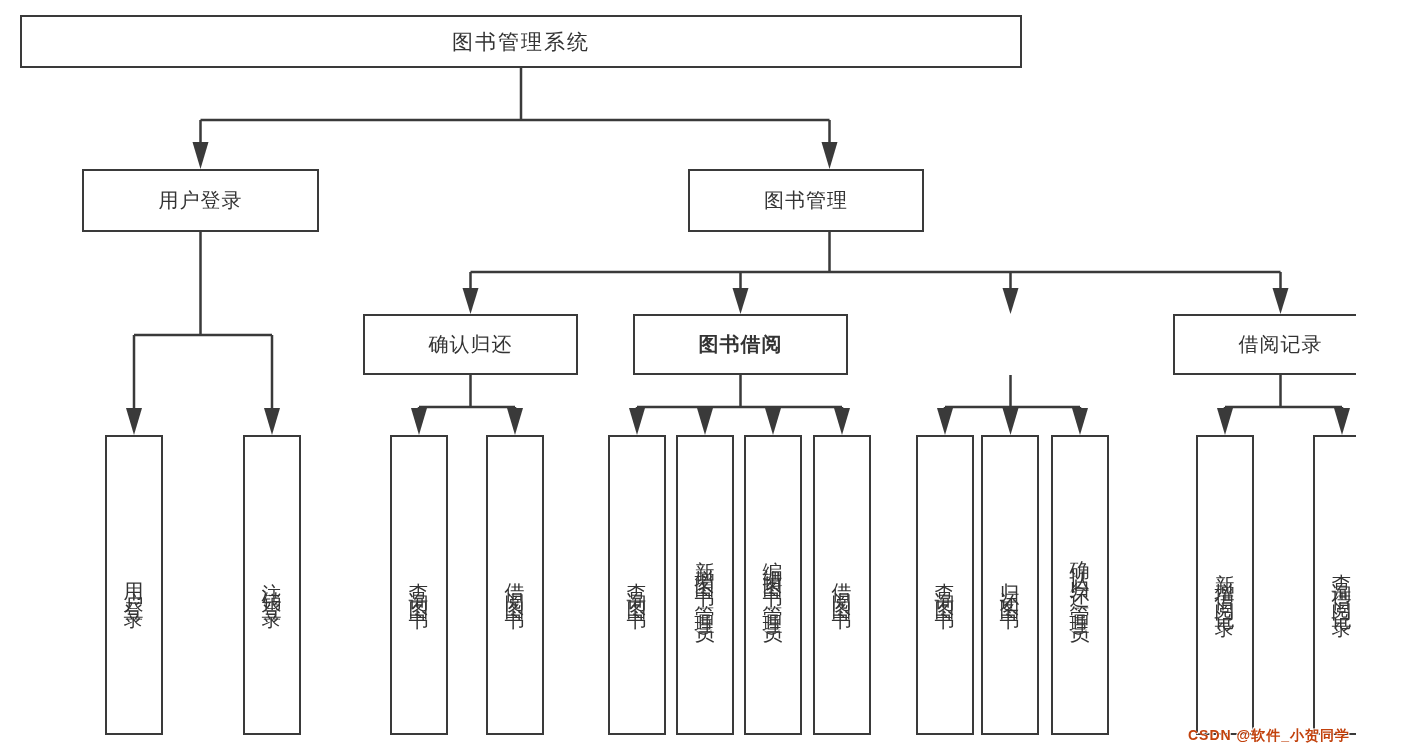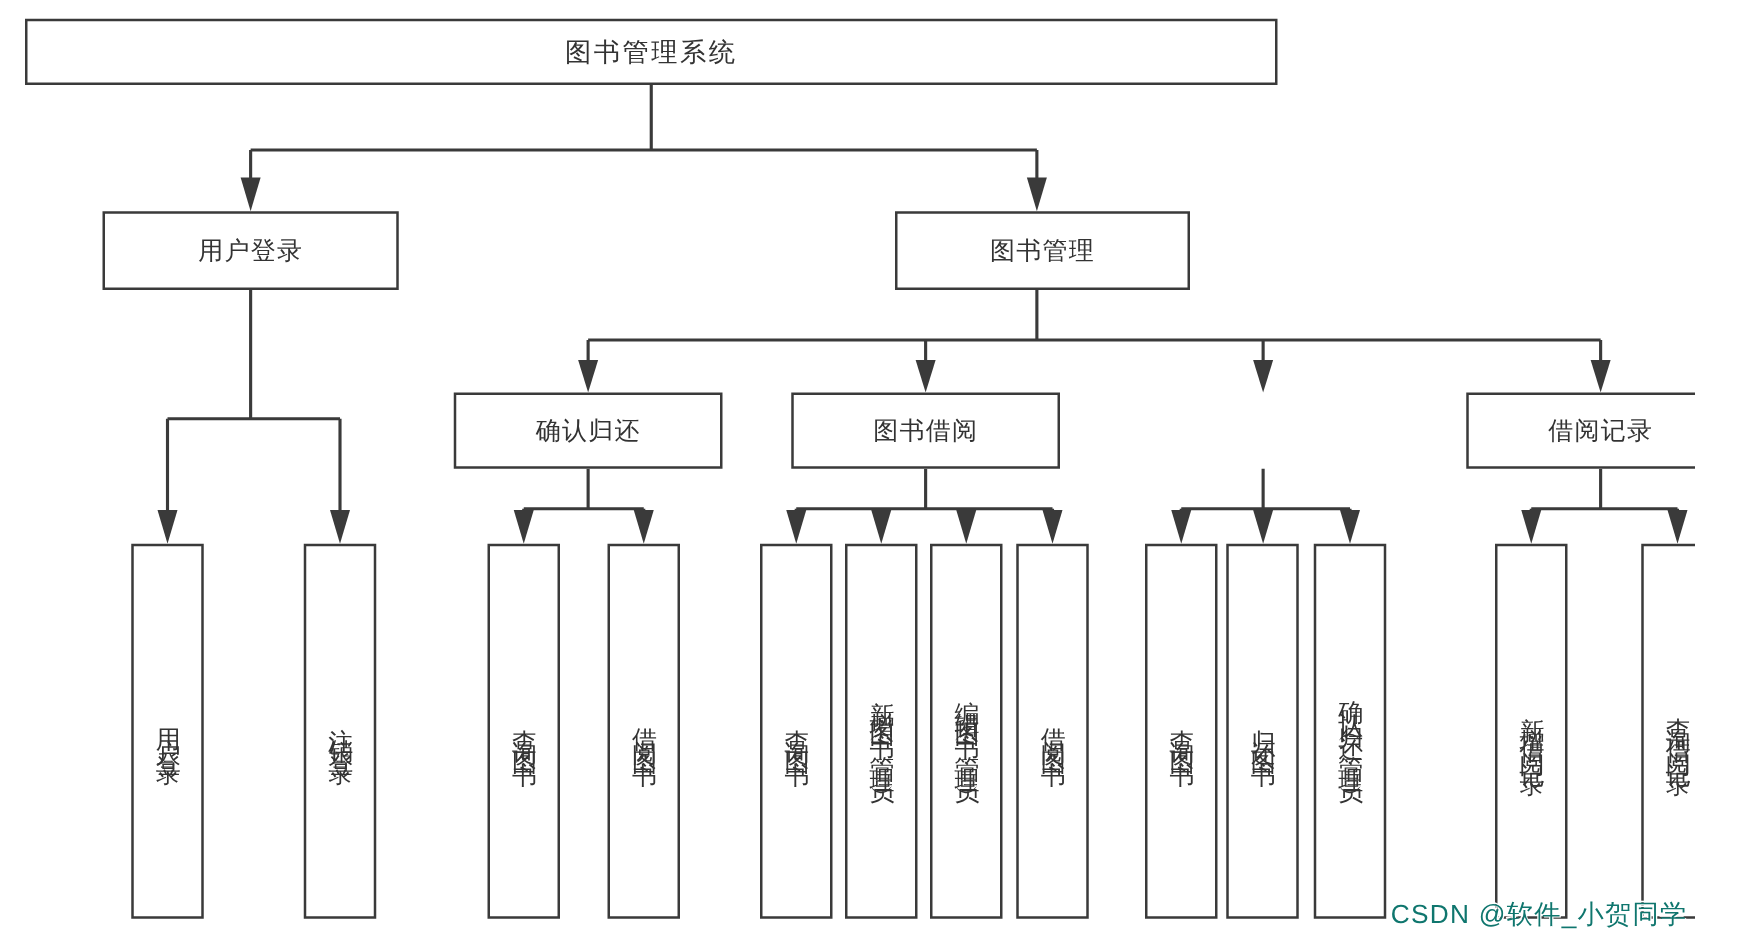--- a/index.html
+++ b/index.html
@@ -46,25 +46,26 @@
     writing-mode: vertical-rl;
     text-orientation: mixed;
     font-size: 20px;
     letter-spacing: 9px;
     line-height: 1;
   }
   #watermark {
     position: absolute;
     right: 6px;
     bottom: 2px;
-    font-size: 21px;
-    color: #0f766e;
+    font-size: 14px;
+    color: #c2410c;
     letter-spacing: 1px;
     text-shadow: 1px 1px 0 #ffffff, -1px -1px 0 #ffffff;
     white-space: nowrap;
+    font-weight: bold;
   }
 </style>
 </head>
 <body>
 
 <div id="canvas">
 
   <svg id="lines" viewBox="0 0 1405 747" xmlns="http://www.w3.org/2000/svg">
     <g stroke="#3a3a3a" stroke-width="2.5" fill="none">
 
@@ -108,24 +109,24 @@
       <polygon points="1072,408 1088,408 1080,435"></polygon>
 
       <polygon points="1217,408 1233,408 1225,435"></polygon>
       <polygon points="1334,408 1350,408 1342,435"></polygon>
     </g>
   </svg>
 
   <div class="node hbox root-box" style="left:20px; top:15px; width:1002px; height:53px;">图书管理系统</div>
 
   <div class="node hbox" style="left:82px; top:169px; width:237px; height:63px;">用户登录</div>
-  <div class="node hbox" style="left:716px; top:169px; width:236px; height:63px;">图书管理</div>
+  <div class="node hbox" style="left:688px; top:169px; width:236px; height:63px;">图书管理</div>
 
   <div class="node hbox" style="left:363px; top:314px; width:215px; height:61px;">确认归还</div>
-  <div class="node hbox" style="left:633px; top:314px; width:215px; height:61px;">图书借阅</div>
+  <div class="node hbox" style="left:633px; top:314px; width:215px; height:61px;font-weight:bold;">图书借阅</div>
   <div class="node hbox" style="left:1173px; top:314px; width:215px; height:61px;">借阅记录</div>
 
   <div class="node vbox" style="left:105px; top:435px; width:58px; height:300px;">用户登录</div>
   <div class="node vbox" style="left:243px; top:435px; width:58px; height:300px;">注销登录</div>
 
   <div class="node vbox" style="left:390px; top:435px; width:58px; height:300px;">查询图书</div>
   <div class="node vbox" style="left:486px; top:435px; width:58px; height:300px;">借阅图书</div>
 
   <div class="node vbox" style="left:608px; top:435px; width:58px; height:300px;">查询图书</div>
   <div class="node vbox" style="left:676px; top:435px; width:58px; height:300px;">新增图书（管理员）</div>

